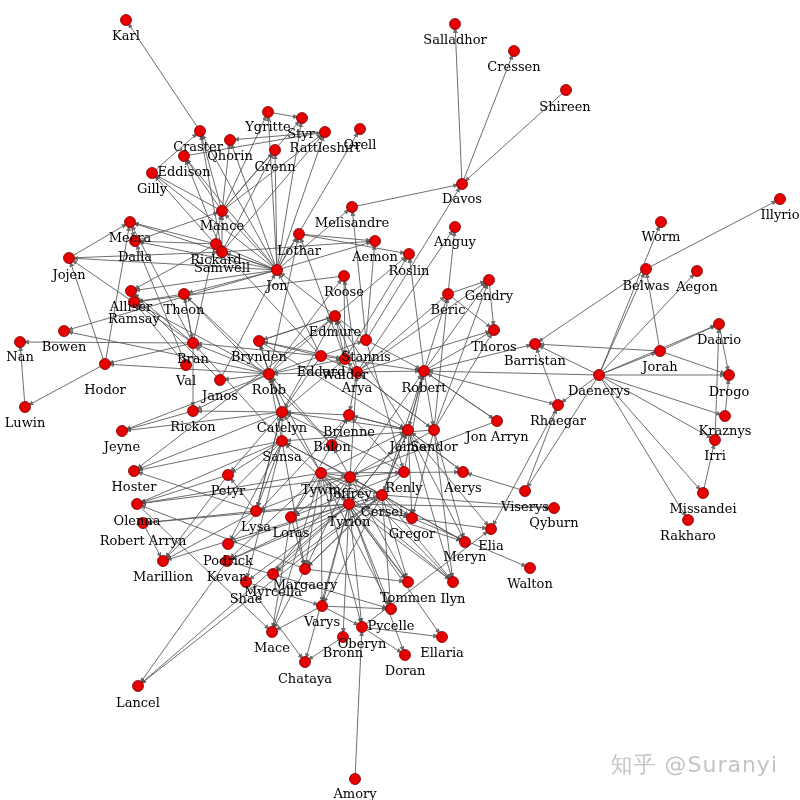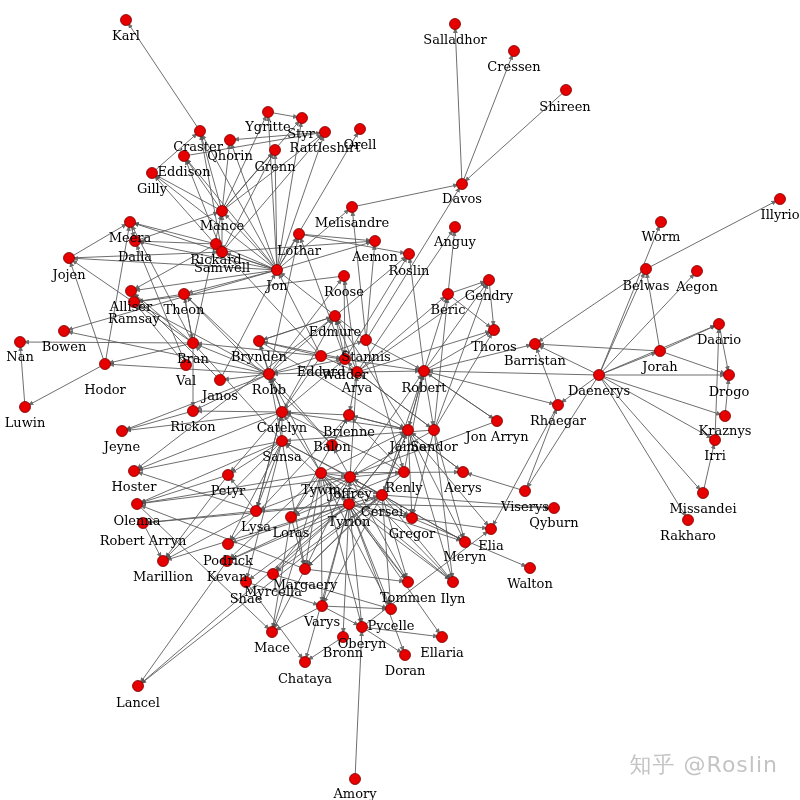--- a/index.html
+++ b/index.html
@@ -550,13 +550,13 @@
       <text x="305" y="683" class="label">Chataya</text>
       <text x="138" y="707" class="label">Lancel</text>
       <text x="355" y="798" class="label">Amory</text>
       <text x="661" y="241" class="label">Worm</text>
       <text x="646" y="290" class="label">Belwas</text>
       <text x="697" y="291" class="label">Aegon</text>
       <text x="780" y="219" class="label">Illyrio</text>
     </g>
 </svg>
 
-<div class="watermark">知乎 @Roslin</div>
+<div class="watermark">知乎 @Suranyi</div>
 
 </body></html>

